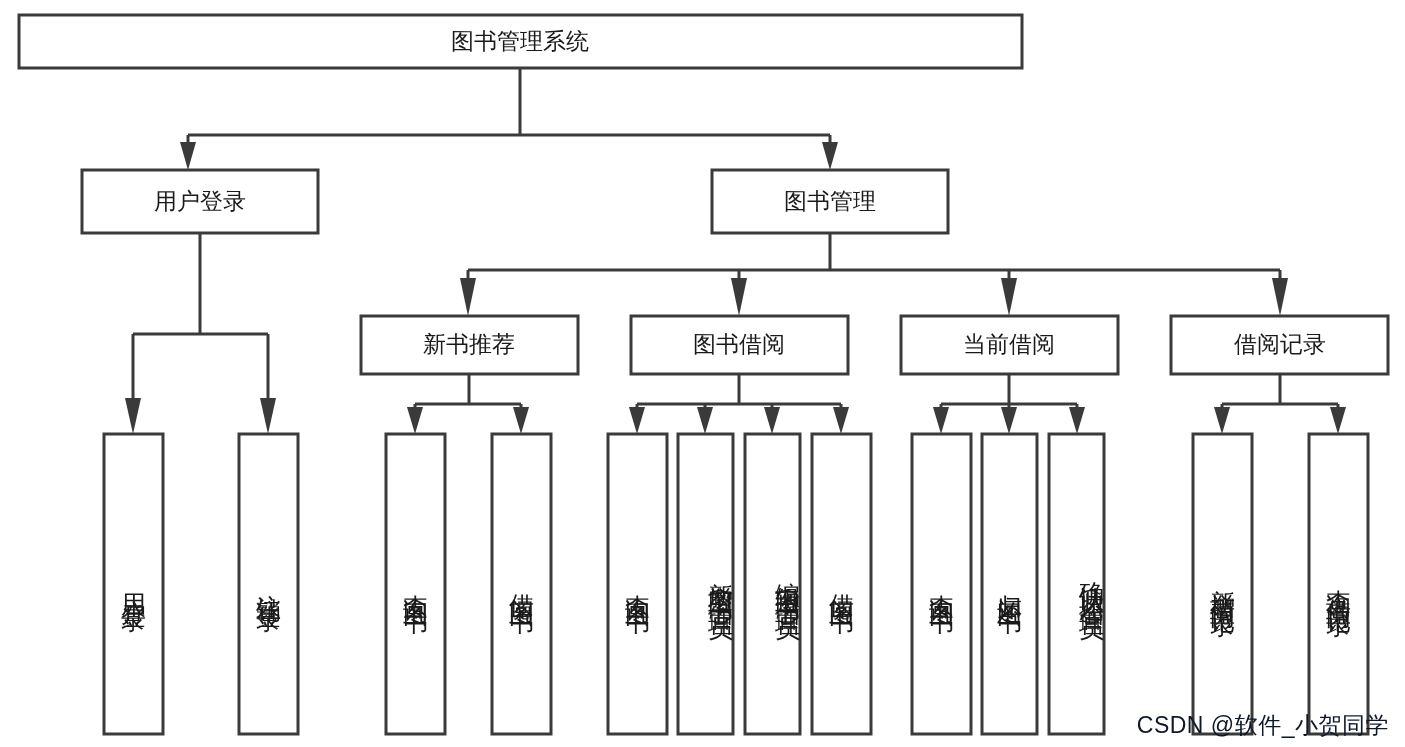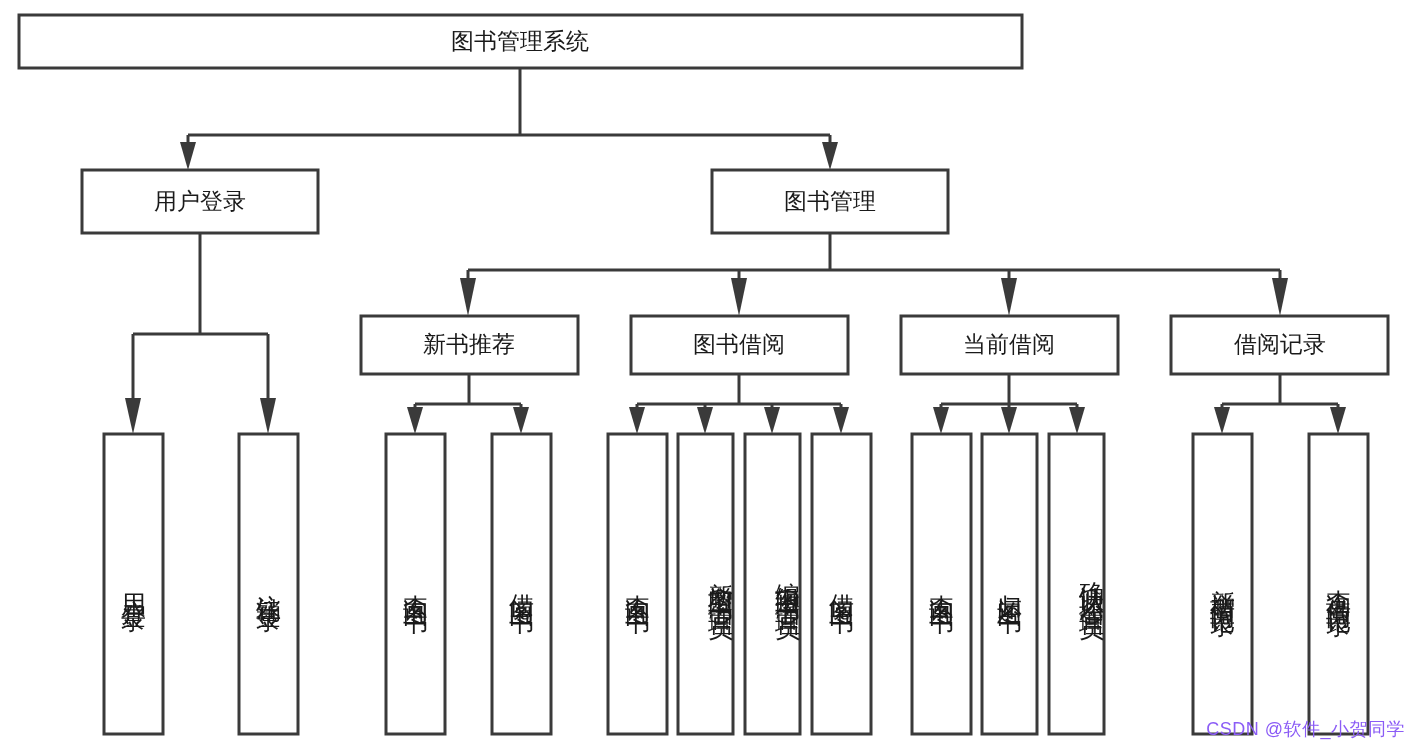--- a/index.html
+++ b/index.html
@@ -63,25 +63,25 @@
     color: #1a1a1a;
     white-space: nowrap;
     text-align: center;
     display: flex;
     align-items: center;
     justify-content: center;
     pointer-events: none;
   }
   .watermark {
     position: absolute;
-    right: 0;
+    right: 16px;
     bottom: 6px;
     font-family: "Liberation Sans", "DejaVu Sans", sans-serif;
-    font-size: 18px;
-    color: #8b5cf6;
+    font-size: 23px;
+    color: #0f172a;
     white-space: nowrap;
     letter-spacing: 0.5px;
   }
 </style>
 </head>
 <body>
 
 <div id="diagram-root">
 
   <svg class="diagram" viewBox="0 0 1405 747">

